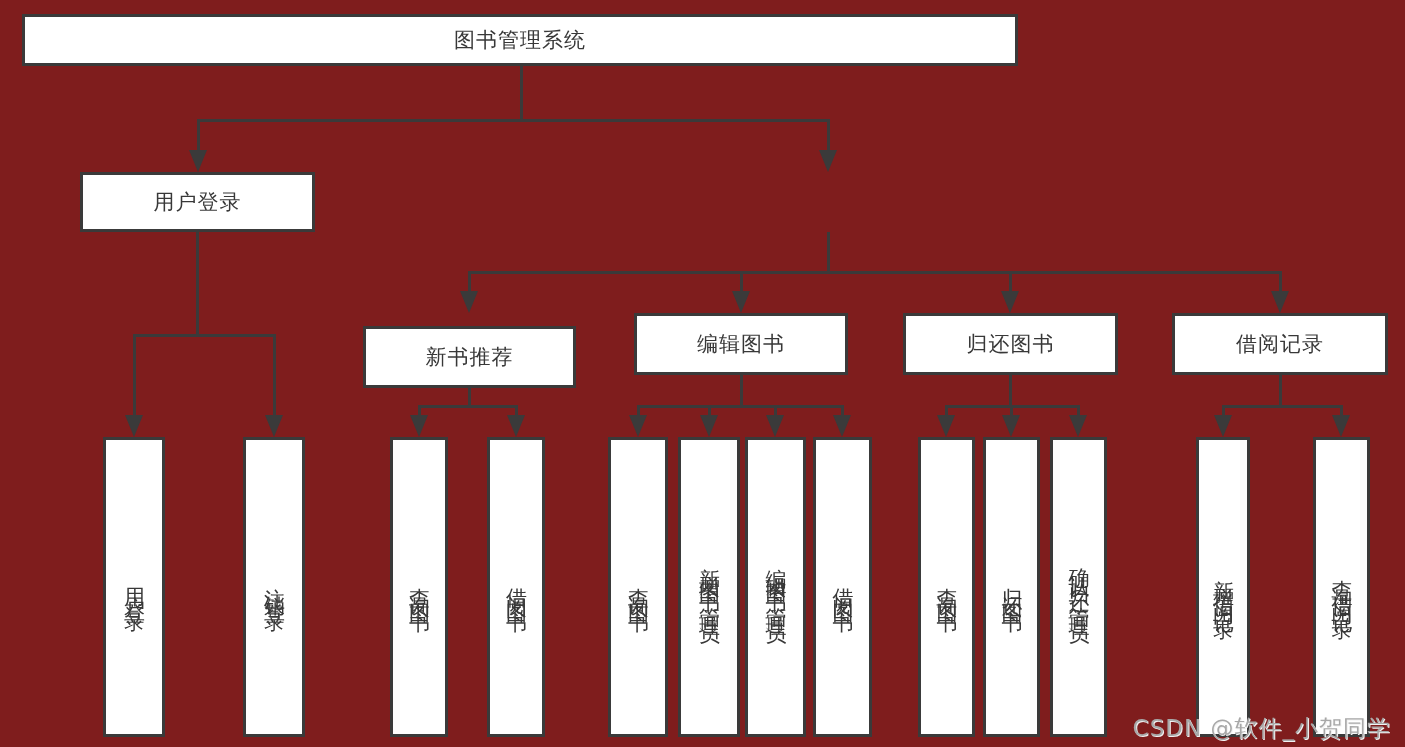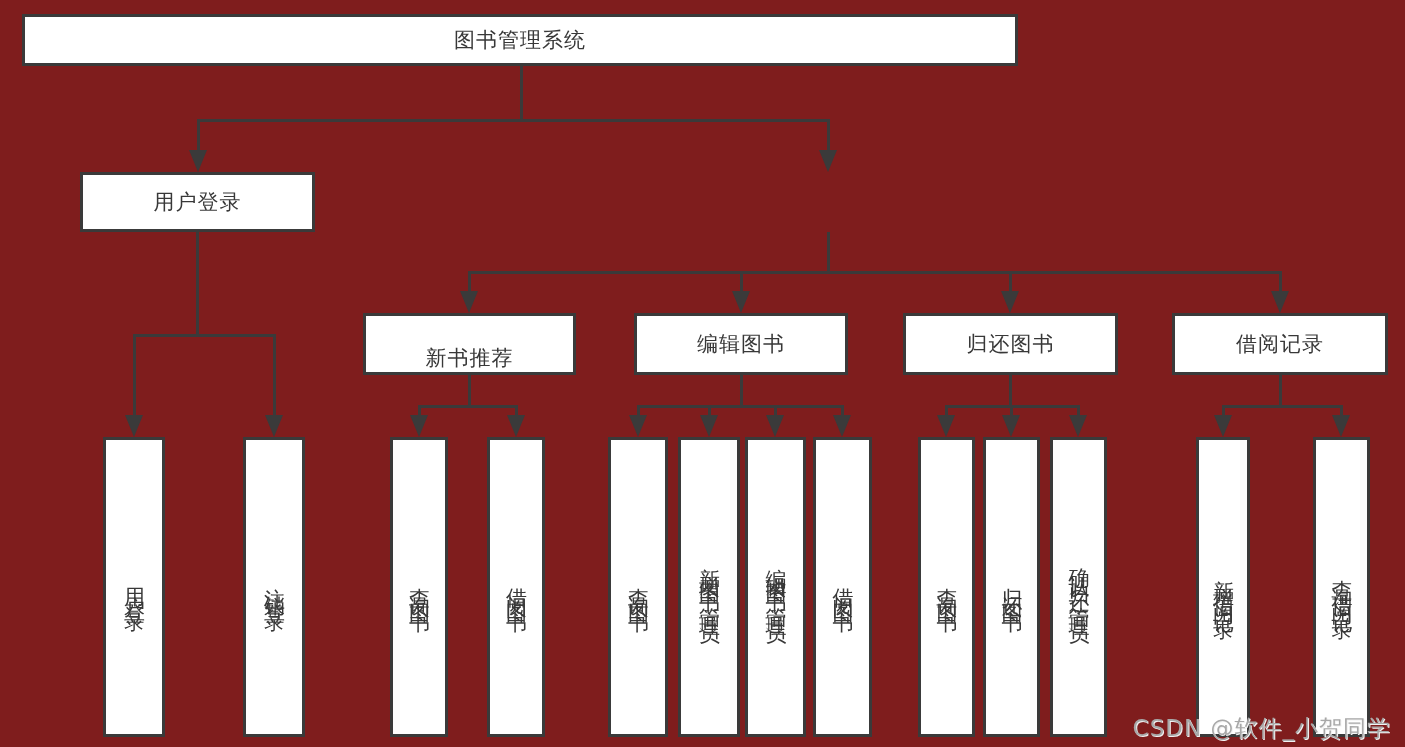--- a/index.html
+++ b/index.html
@@ -88,21 +88,21 @@
   <div class="hline" style="left:468px; top:271px; width:814px;"></div>
   <div class="vline" style="left:468px; top:271px; height:24px;"></div>
   <div class="arrow" style="left:460px; top:291px;"></div>
   <div class="vline" style="left:740px; top:271px; height:24px;"></div>
   <div class="arrow" style="left:732px; top:291px;"></div>
   <div class="vline" style="left:1009px; top:271px; height:24px;"></div>
   <div class="arrow" style="left:1001px; top:291px;"></div>
   <div class="vline" style="left:1279px; top:271px; height:24px;"></div>
   <div class="arrow" style="left:1271px; top:291px;"></div>
 
-  <div class="box" style="left:363px; top:313px; width:213px; height:62px;align-items:flex-end;">
+  <div class="box" style="left:363px; top:326px; width:213px; height:62px;">
     <span>新书推荐</span>
   </div>
   <div class="box" style="left:634px; top:313px; width:214px; height:62px;">
     <span>编辑图书</span>
   </div>
   <div class="box" style="left:903px; top:313px; width:215px; height:62px;">
     <span>归还图书</span>
   </div>
   <div class="box" style="left:1172px; top:313px; width:216px; height:62px;">
     <span>借阅记录</span>

